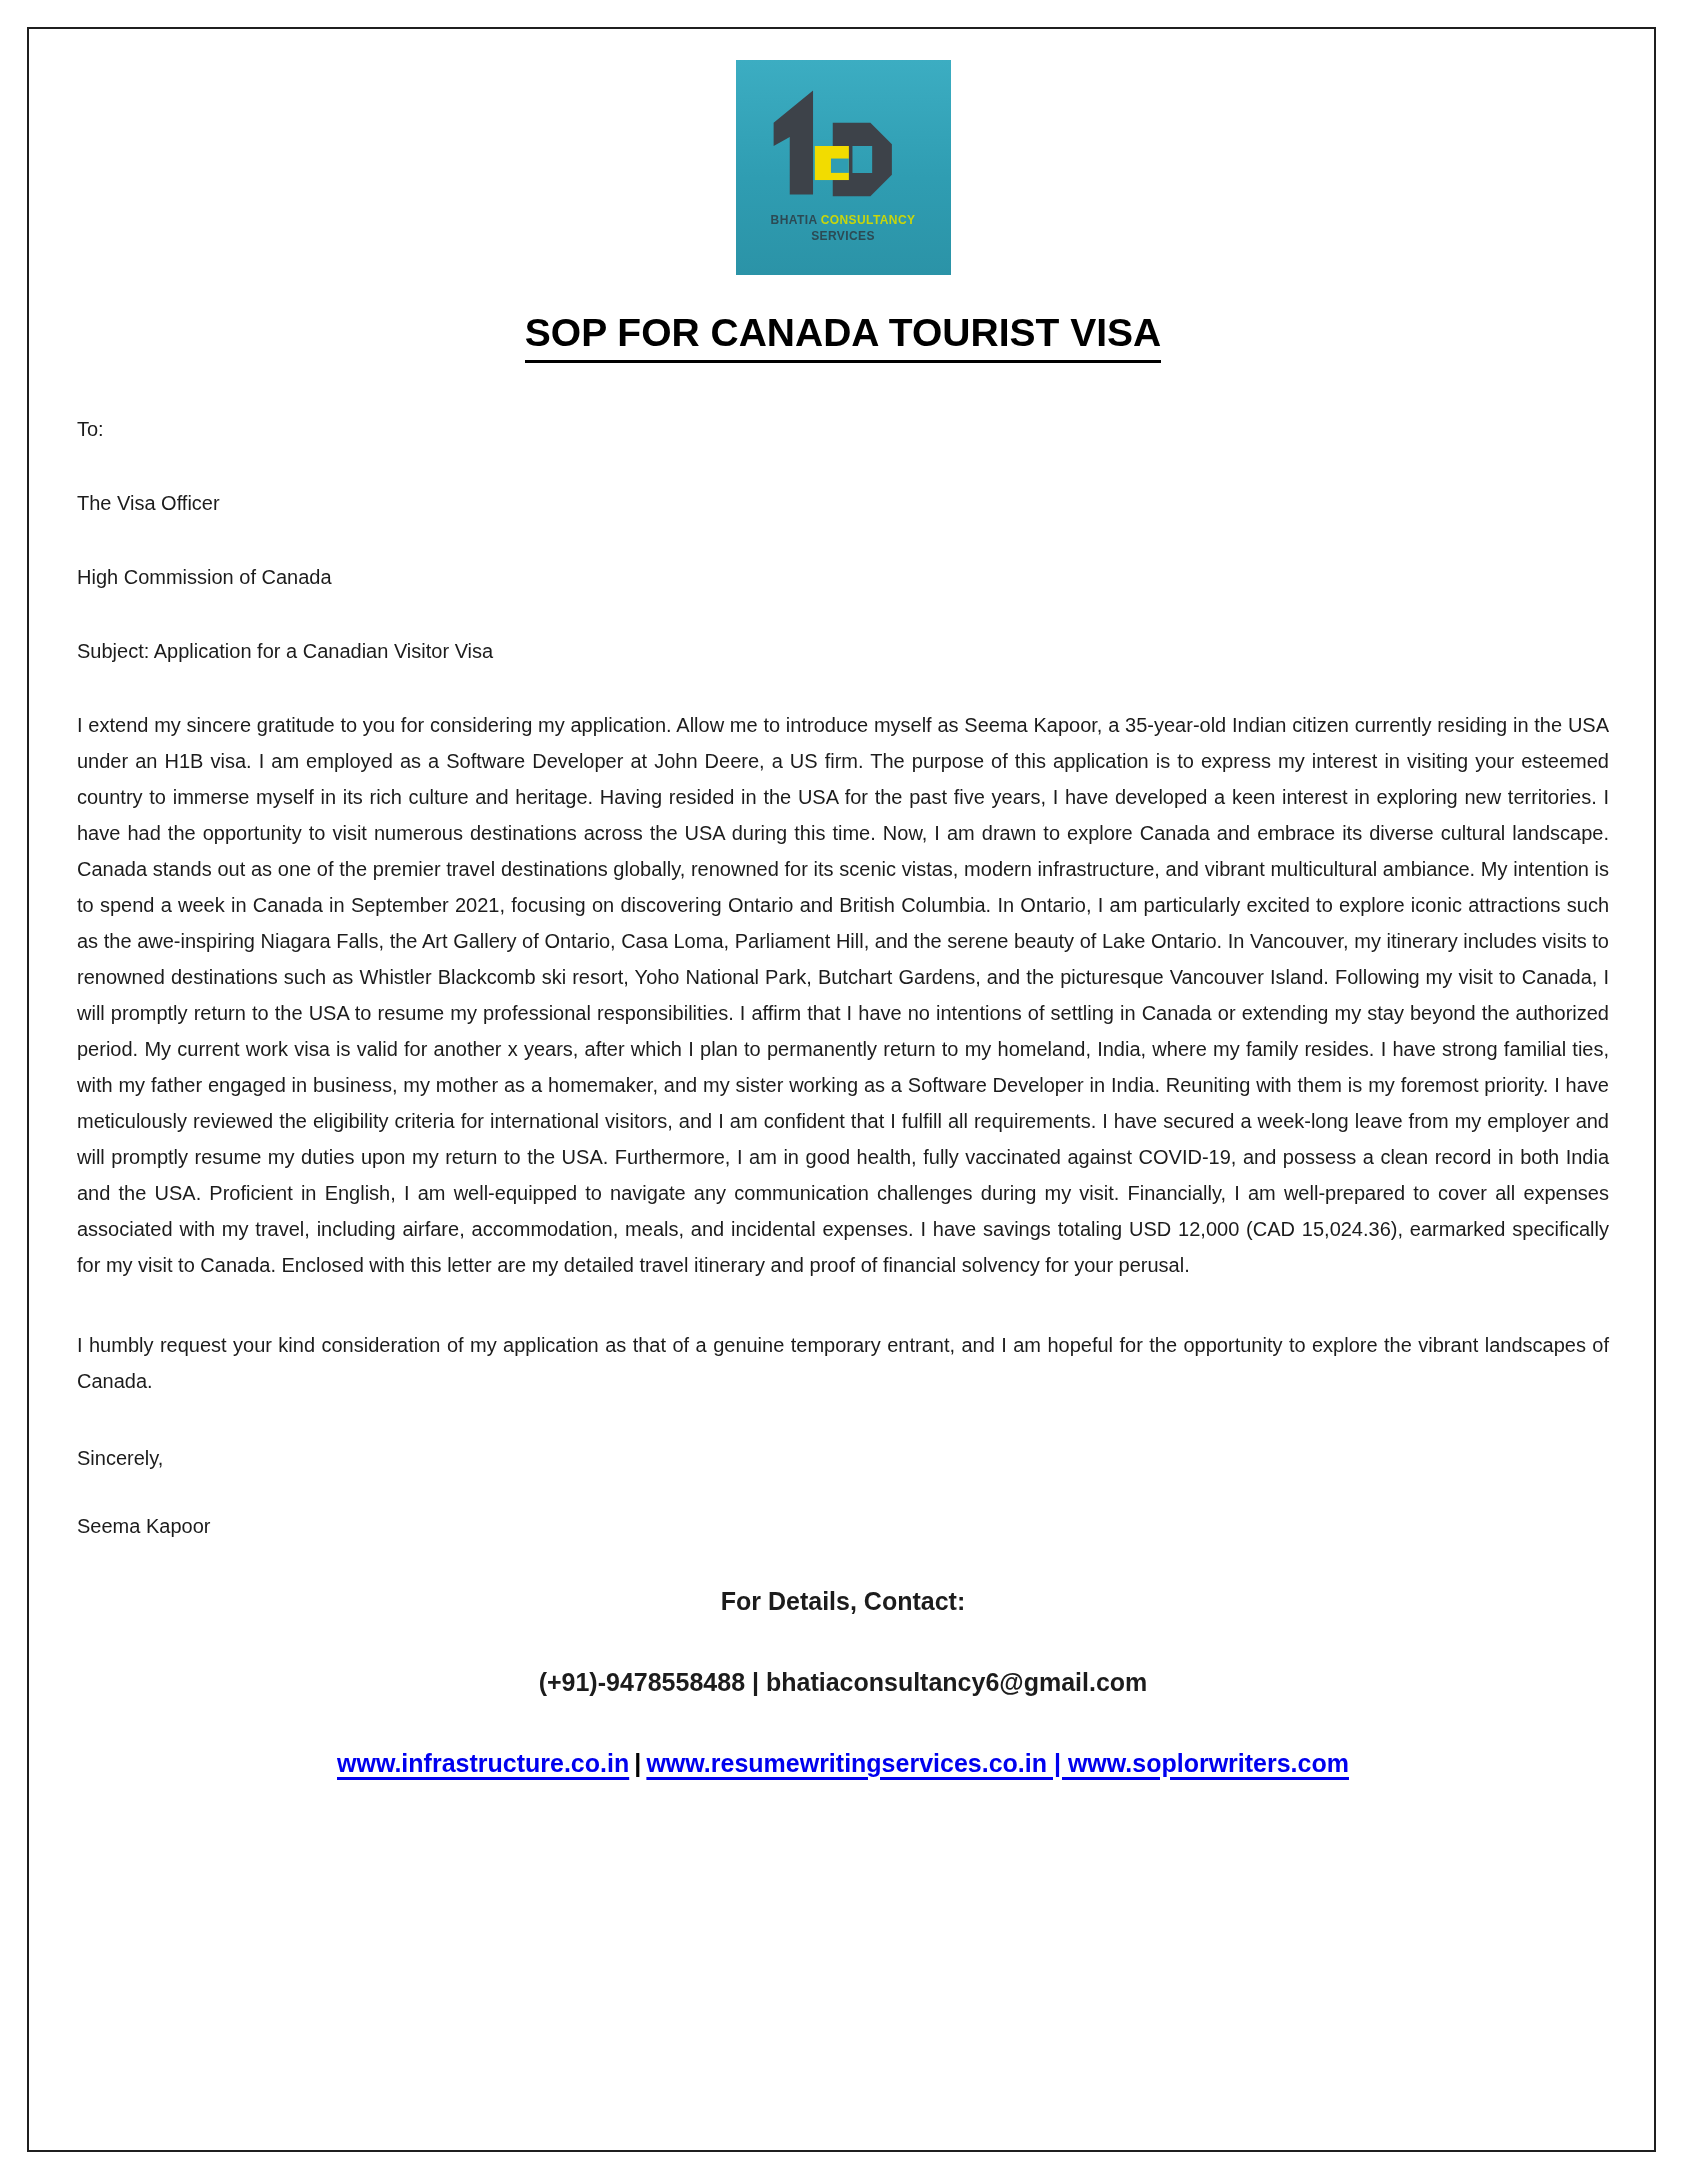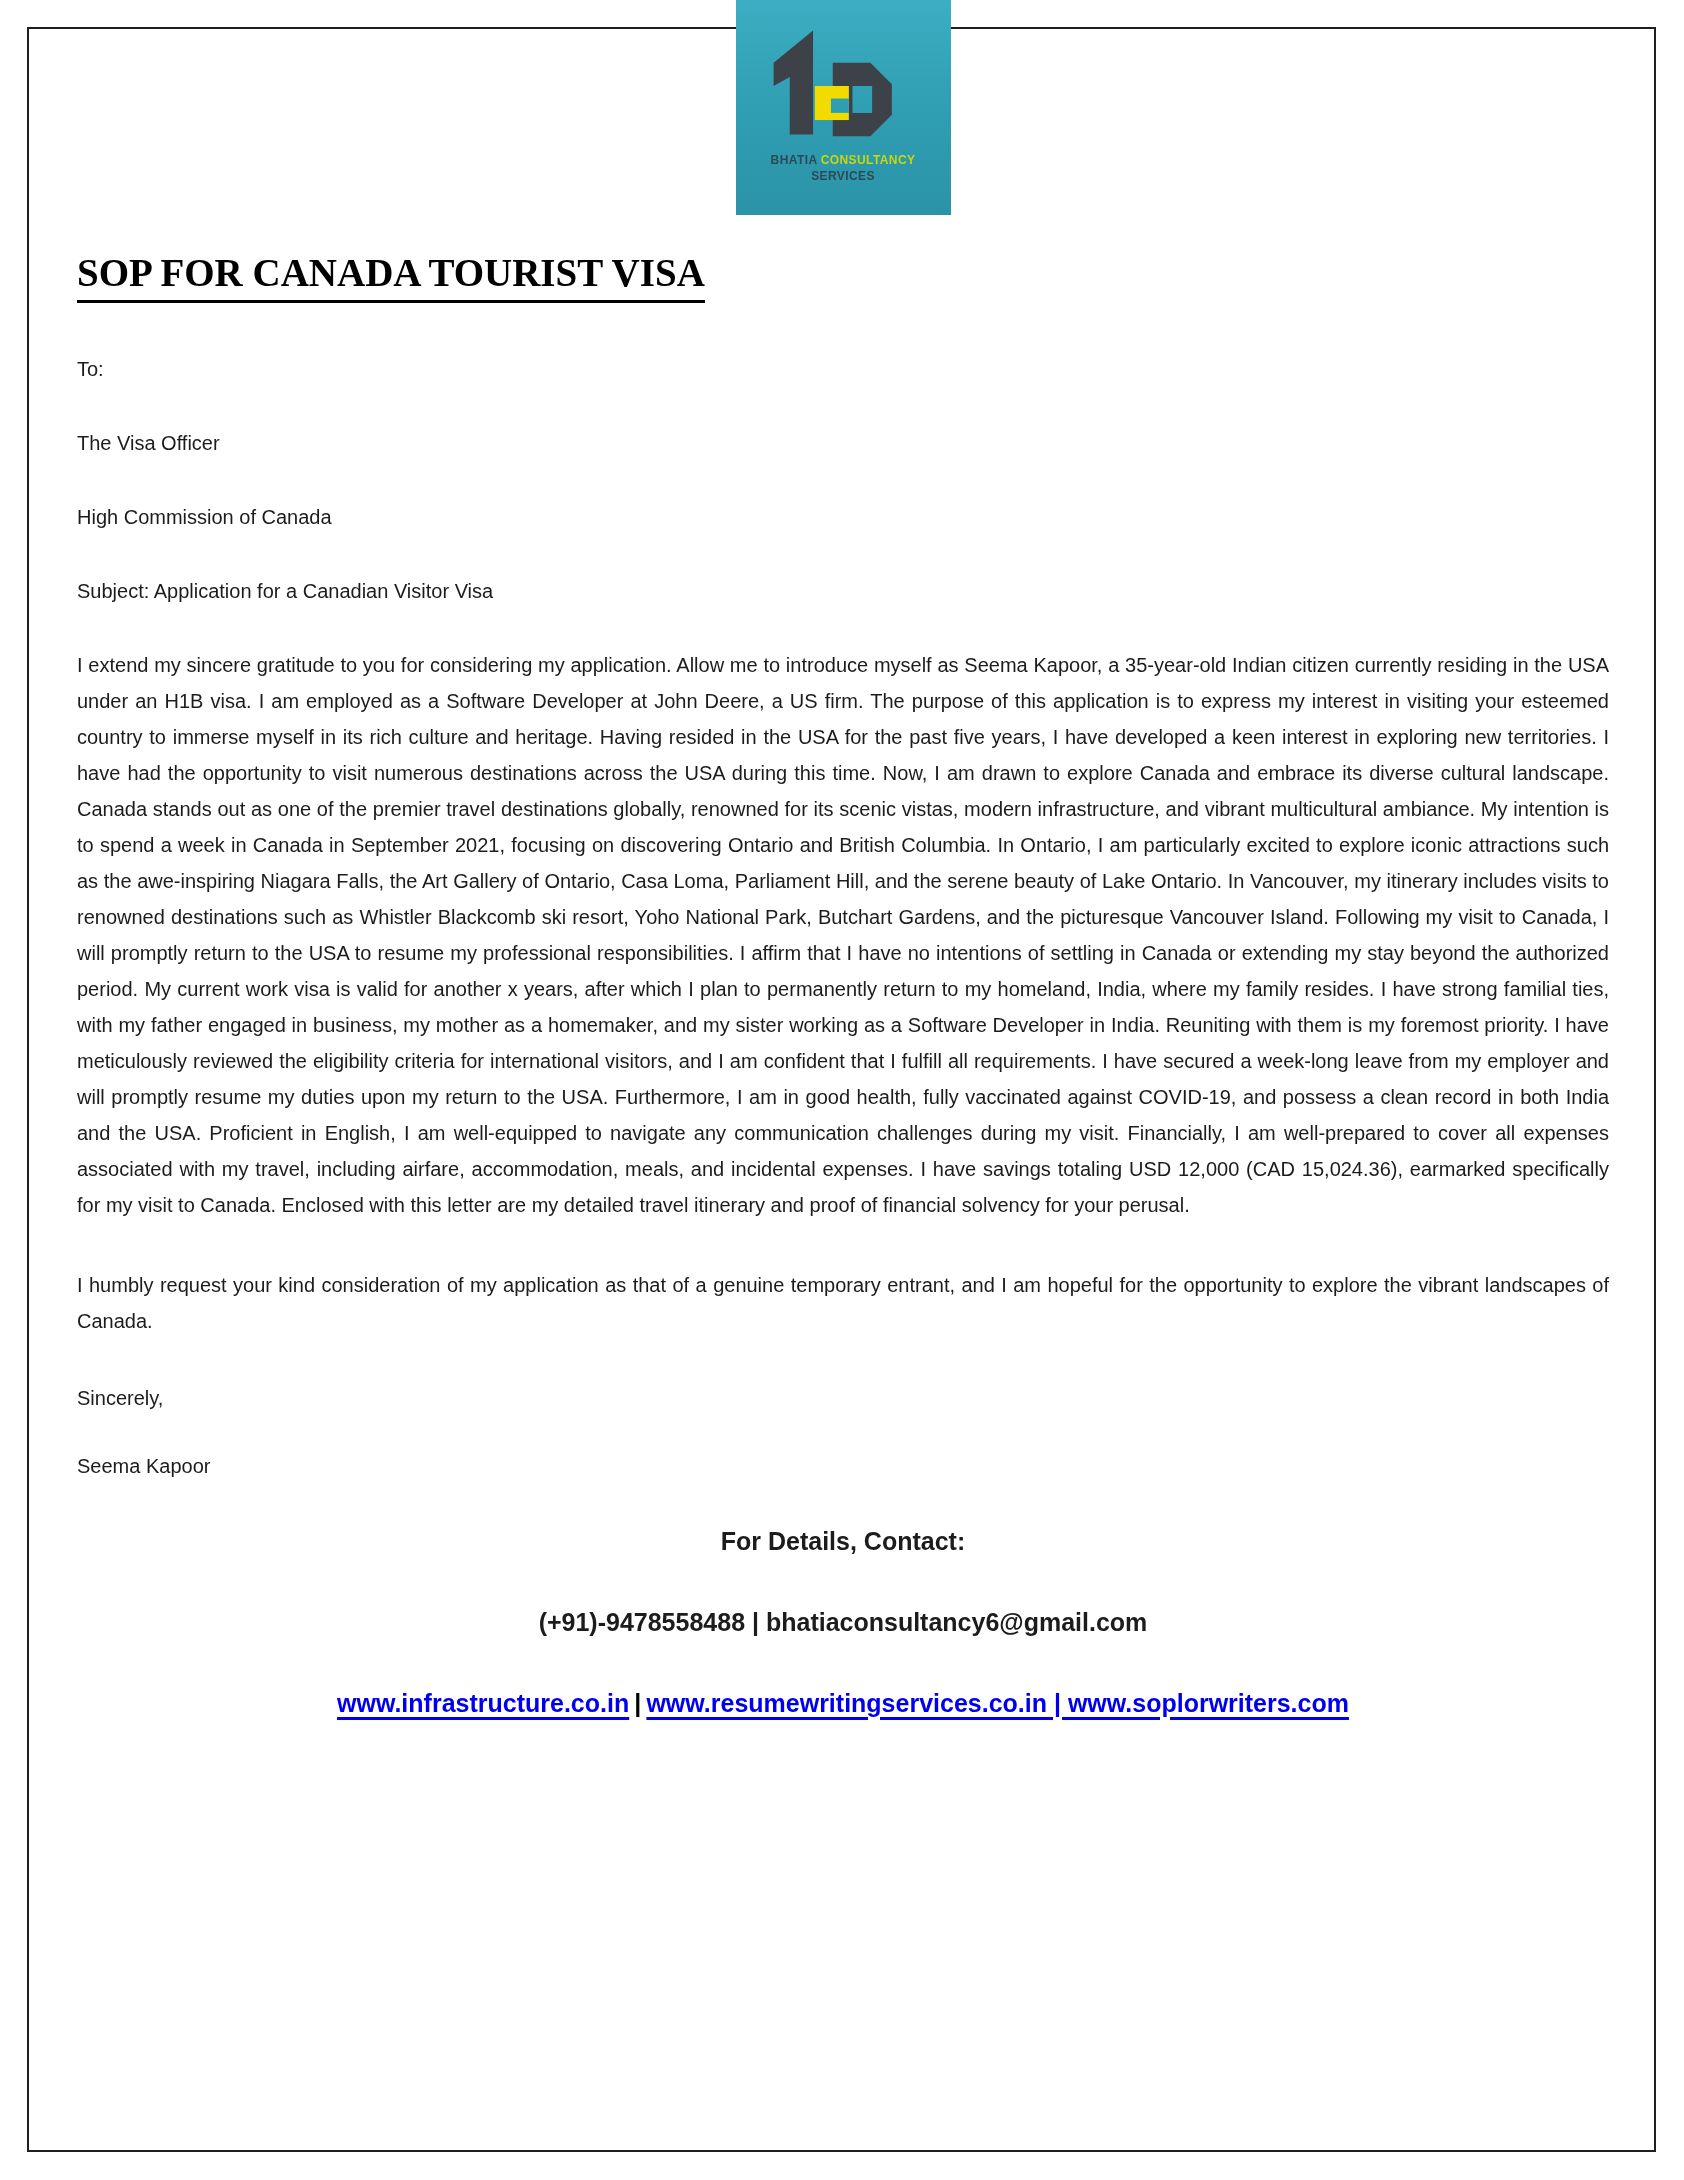--- a/index.html
+++ b/index.html
@@ -13,43 +13,44 @@
   }
   .page-border {
     position: absolute;
     left: 27px; top: 27px; width: 1629px; height: 2125px;
     border: 2.6px solid #1f1f1f;
     pointer-events: none;
   }
   .content {
     position: absolute;
     left: 77px; top: 0; width: 1532px;
+    padding-top: 60px;
   }
   
   .logo-wrap { width: 215px; margin: 0 auto; }
   .logo-tile {
     width: 215px; height: 215px;
     background: linear-gradient(180deg, #3cadc2 0%, #2f9db2 55%, #2b93a7 100%);
     position: relative;
   }
   .logo-tile svg { position: absolute; left: 0; top: 0; width: 100%; height: 100%; }
   .logo-caption {
     position: absolute; left: 0; right: 0; top: 152px;
     text-align: center;
     font-size: 12px; font-weight: bold; letter-spacing: 0.4px;
     line-height: 16px;
   }
   .cap-dark  { color: #2c4a54; }
   .cap-yellow{ color: #c9d60b; }
   
   .doc-title {
+    text-align: center;
     margin-top: 34px;
     font-size: 39px; font-weight: bold; color: #000;
     line-height: 48px;
-    font-family: Liberation Serif, serif;
   }
   .doc-title span {
     display: inline-block;
     border-bottom: 3.4px solid #000;
     padding-bottom: 2.6px;
   }
   
   .letter { margin-top: 48px; font-size: 20px; line-height: 36px; }
   .addr-line { margin: 0 0 38px 0; }
   .body-par {

